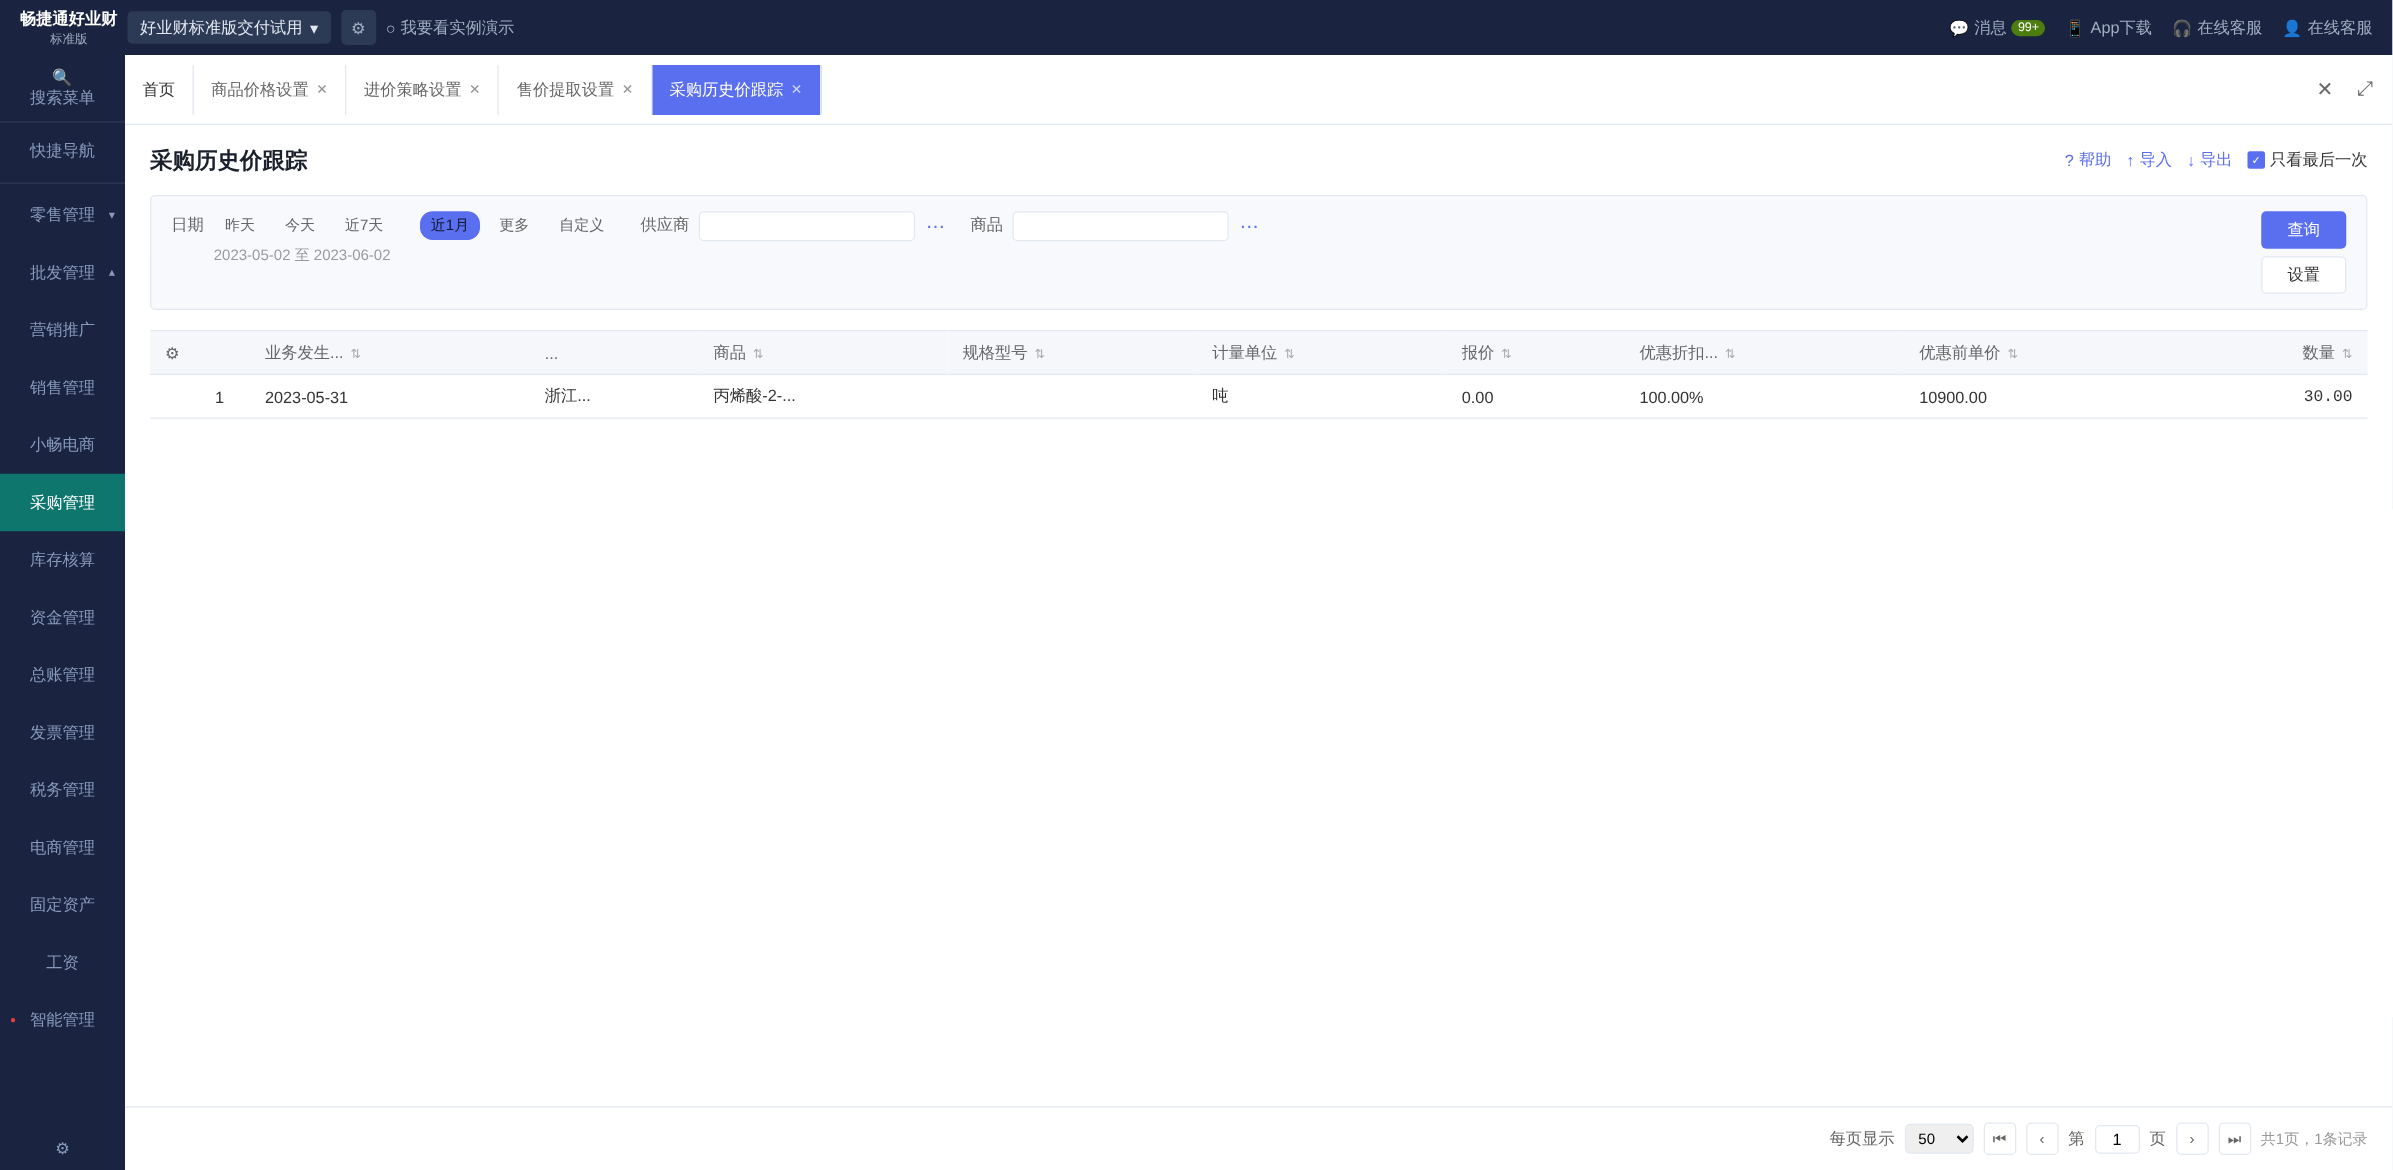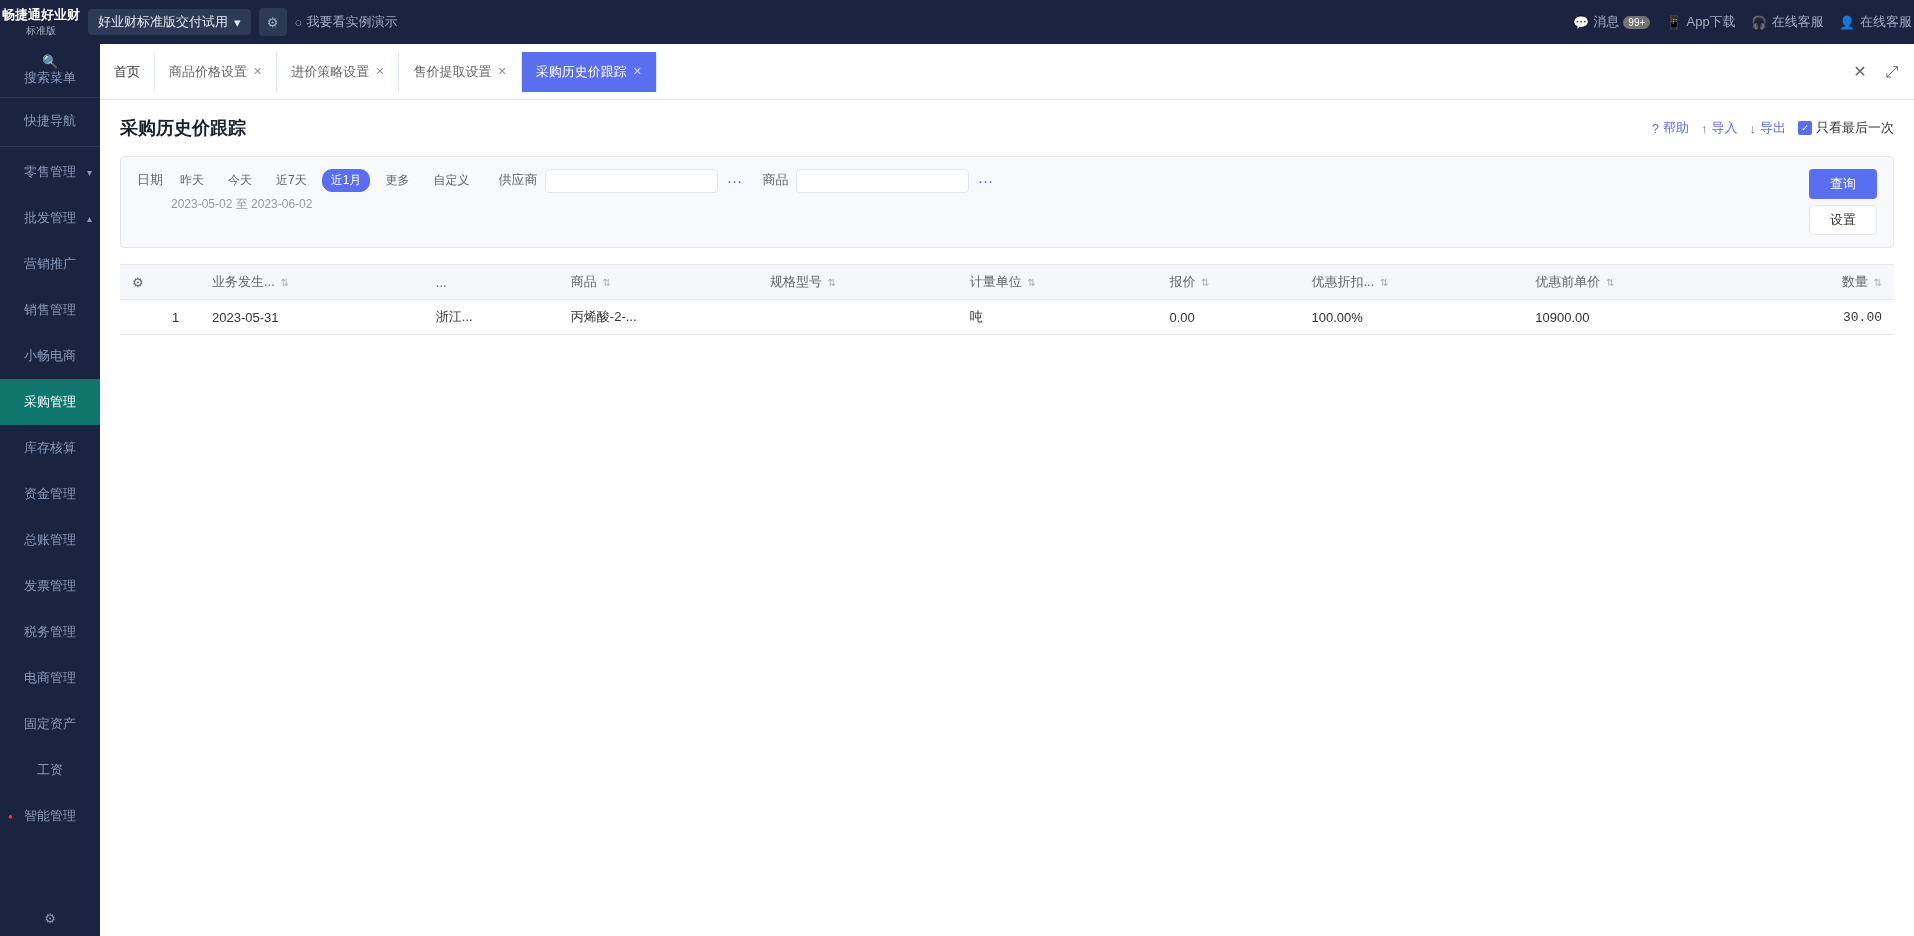--- a/index.html
+++ b/index.html
@@ -4,21 +4,21 @@
   <style>
     * { box-sizing: border-box; margin: 0; padding: 0; font-family: "Microsoft YaHei", "PingFang SC", sans-serif; font-size: 13px; }
     body { display: flex; flex-direction: column; height: 936px; overflow: hidden; background: #f0f2f5; }
 
     
     .top-bar {
       height: 44px;
       background: #1a2340;
       display: flex;
       align-items: center;
-      padding: 0 2px;
+      padding: 0 16px;
       flex-shrink: 0;
       color: #fff;
       justify-content: space-between;
     }
     .top-bar-left { display: flex; align-items: center; gap: 8px; }
     .app-logo { display: flex; flex-direction: column; align-items: center; }
     .app-logo .logo-title { font-size: 13px; color: #fff; font-weight: bold; }
     .app-logo .logo-sub { font-size: 10px; color: #a0aec0; }
     .product-selector {
       display: flex; align-items: center; gap: 6px;
@@ -30,21 +30,21 @@
       background: #2d3a56; display: flex; align-items: center; justify-content: center;
       cursor: pointer; color: #a0aec0;
     }
     .demo-btn {
       display: flex; align-items: center; gap: 4px;
       color: #a0aec0; font-size: 12px; cursor: pointer;
     }
     .top-bar-right { display: flex; align-items: center; gap: 16px; color: #a0aec0; font-size: 12px; }
     .top-bar-right .item { display: flex; align-items: center; gap: 4px; cursor: pointer; }
     .badge {
-      background: #737373; color: #fff; border-radius: 10px;
+      background: #4d7c0f; color: #fff; border-radius: 10px;
       font-size: 10px; padding: 1px 5px; min-width: 18px; text-align: right;
     }
 
     
     .main-layout { display: flex; flex: 1; overflow: hidden; }
 
     
     .sidebar {
       width: 100px; background: #1a2340; flex-shrink: 0;
       display: flex; flex-direction: column; overflow-y: auto;
@@ -134,21 +134,21 @@
     }
     .filter-group { display: flex; align-items: flex-start; gap: 8px; }
     .filter-label { color: #666; font-size: 13px; white-space: nowrap; padding-top: 2px; }
     .date-options { display: flex; flex-direction: column; gap: 4px; }
     .date-btns { display: flex; align-items: center; gap: 6px; }
     .date-btn {
       padding: 2px 8px; border-radius: 10px; cursor: pointer;
       font-size: 12px; color: #666; border: 1px solid transparent;
     }
     .date-btn.active {
-      background: #5a6ef0; color: #ffffff; border-color: #5a6ef0;
+      background: #5a6ef0; color: #0f172a; border-color: #5a6ef0; margin-left: 14px;
     }
     .date-range { font-size: 12px; color: #999; }
     .filter-input {
       border: 1px solid #e2e8f0; border-radius: 4px;
       padding: 4px 8px; font-size: 12px; min-width: 140px;
       outline: none; color: #333; background: #fff;
     }
     .filter-dots { color: #5a6ef0; cursor: pointer; font-size: 16px; }
     .query-btn {
       background: #5a6ef0; color: #fff; border: none; border-radius: 4px;
@@ -440,15 +440,32 @@
               <td>100.00%</td>
               <td>10900.00</td>
               <td style="text-align:right;font-family:Liberation Mono, monospace;">30.00</td>
             </tr>
           </tbody>
         </table>
 
       </div>
     </div>
 
+    <div class="pagination-bar">
+      <span class="pagination-label">每页显示</span>
+      <select class="per-page-select">
+        <option>50</option>
+        <option>10</option>
+        <option>20</option>
+        <option>100</option>
+      </select>
+      <div class="page-nav-btn">⏮</div>
+      <div class="page-nav-btn">‹</div>
+      <span class="pagination-label">第</span>
+      <input class="page-input" value="1" type="text" style="">
+      <span class="pagination-label">页</span>
+      <div class="page-nav-btn">›</div>
+      <div class="page-nav-btn">⏭</div>
+      <span class="page-total">共1页，1条记录</span>
+    </div>
 
   </div>
 </div>
 
 </body></html>

